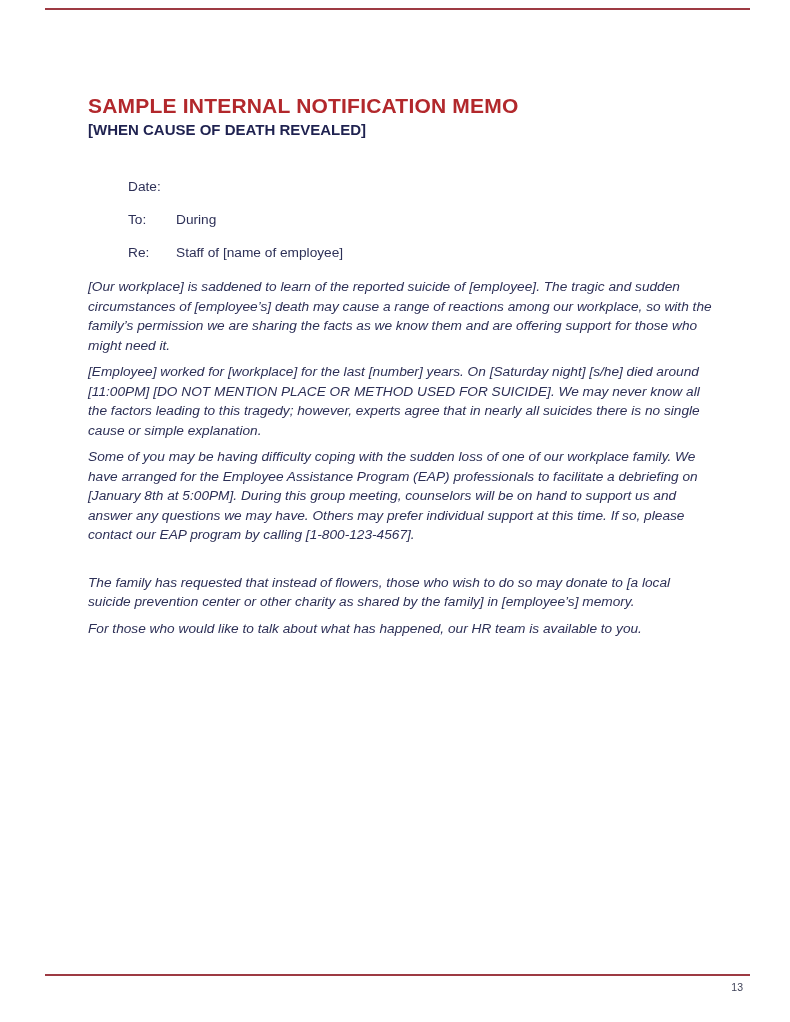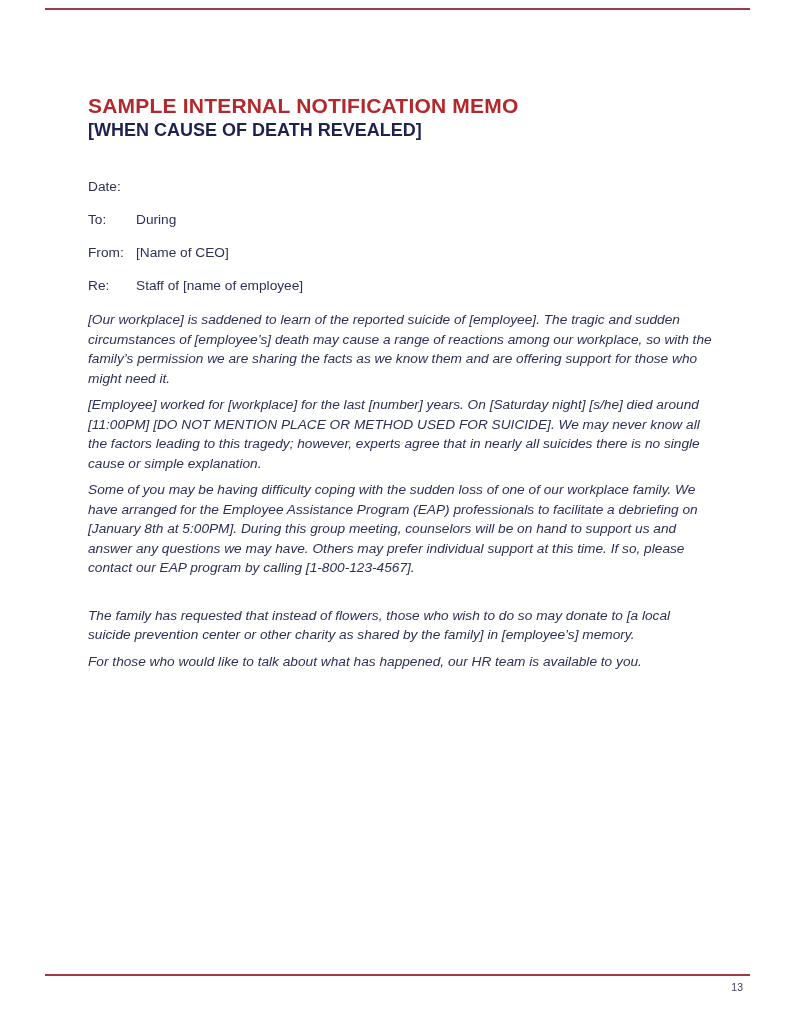--- a/index.html
+++ b/index.html
@@ -45,27 +45,28 @@
   }
   .memo-title {
     color: #b2282c;
     font-size: 21px;
     font-weight: bold;
     line-height: 24px;
     letter-spacing: 0.2px;
   }
   .memo-subtitle {
     color: #1f2250;
-    font-size: 18px;
+    font-size: 15px;
     font-weight: bold;
     line-height: 20px;
     margin-top: 2px;
   }
   .fields {
     margin-top: 38px;
+    margin-left: 40px;
   }
   .field {
     font-size: 13.7px;
     line-height: 17px;
     margin-bottom: 16px;
     color: #2d3057;
   }
   .field-label {
     display: inline-block;
     min-width: 48px;
@@ -116,23 +117,20 @@
     <div class="memo-subtitle">[WHEN CAUSE OF DEATH REVEALED]</div>
 
     <div class="fields">
       <div class="field">
         <span class="field-label">Date:</span><span class="field-value"></span>
       </div>
       <div class="field">
         <span class="field-label">To:</span><span class="field-value">During</span>
       </div>
       <div class="field">
-        <span class="field-label">From:</span><span class="field-value">[Name of CEO]</span>
-      </div>
-      <div class="field">
         <span class="field-label">Re:</span><span class="field-value">Staff of [name of employee]</span>
       </div>
     </div>
 
     <div class="paragraphs">
       <p>[Our workplace] is saddened to learn of the reported suicide of [employee]. The tragic and sudden circumstances of [employee’s] death may cause a range of reactions among our workplace, so with the family’s permission we are sharing the facts as we know them and are offering support for those who might need it.</p>
       <p>[Employee] worked for [workplace] for the last [number] years. On [Saturday night] [s/he] died around [11:00PM] [DO NOT MENTION PLACE OR METHOD USED FOR SUICIDE]. We may never know all the factors leading to this tragedy; however, experts agree that in nearly all suicides there is no single cause or simple explanation.</p>
       <p>Some of you may be having difficulty coping with the sudden loss of one of our workplace family. We have arranged for the Employee Assistance Program (EAP) professionals to facilitate a debriefing on [January 8th at 5:00PM]. During this group meeting, counselors will be on hand to support us and answer any questions we may have. Others may prefer individual support at this time. If so, please contact our EAP program by calling [1-800-123-4567].</p>
       <p class="gap-before">The family has requested that instead of flowers, those who wish to do so may donate to [a local suicide prevention center or other charity as shared by the family] in [employee’s] memory.</p>
       <p>For those who would like to talk about what has happened, our HR team is available to you.</p>

